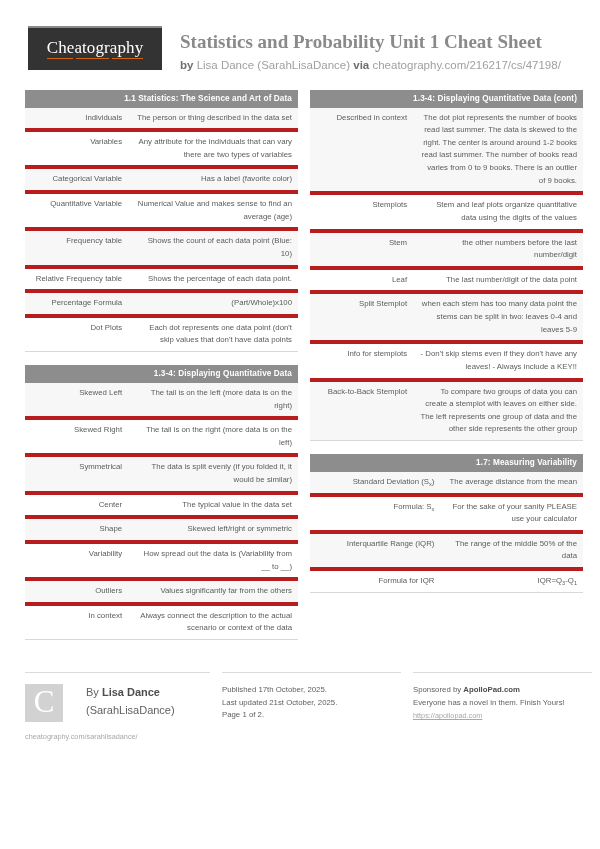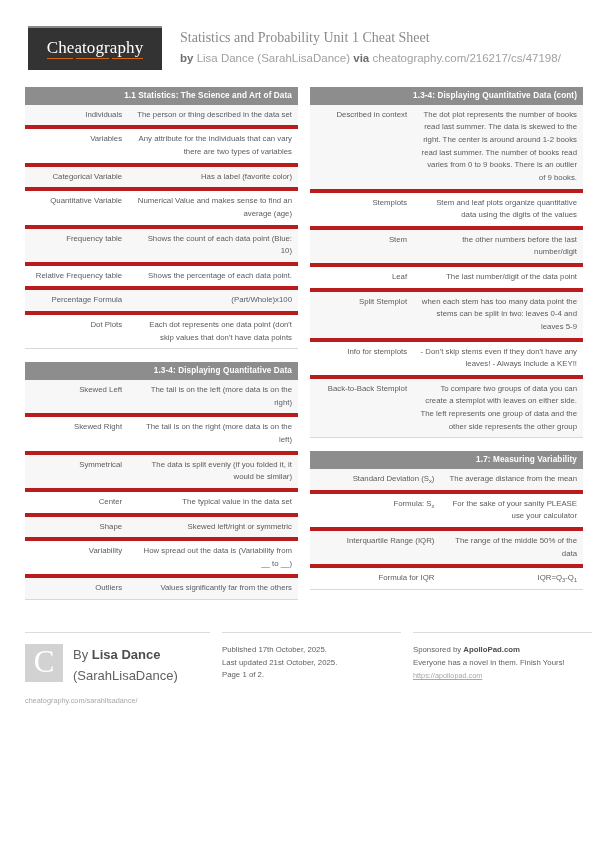--- a/index.html
+++ b/index.html
@@ -63,24 +63,24 @@
       transparent 62px, transparent 65px,
       #d4630f 65px, #d4630f 98px
     );
   }
   .header-text {
     margin-left: 18px;
     padding-top: 3px;
   }
   .sheet-title {
     font-family: "Liberation Serif", serif;
-    font-size: 14px;
+    font-size: 19px;
     color: #8a8a8a;
     line-height: 1.35;
-    font-weight: normal;
+    font-weight: bold;
     margin: 0;
   }
   .sheet-byline {
     font-family: Liberation Sans, sans-serif;
     font-size: 11.5px;
     color: #9a9a9a;
     line-height: 1.4;
     margin-top: 2px;
   }
   .sheet-byline b { color: #6f6f6f; font-weight: bold; }
@@ -141,21 +141,21 @@
   .avatar {
     width: 38px; height: 38px;
     background: #d2d2d2;
     color: #ffffff;
     font-family: "Liberation Serif", serif;
     font-size: 31px;
     line-height: 36px;
     text-align: center;
     flex: 0 0 38px;
   }
-  .author-meta { margin-left: 10px; font-size: 13px; line-height: 1.62; color: #616161; }
+  .author-meta { margin-left: 23px; font-size: 11px; line-height: 1.62; color: #616161; }
   .author-meta b { color: #4d4d4d; }
   .profile-link { font-size: 7.3px; color: #a8a8a8; margin-top: 10px; }
   .pub-line { font-size: 7.8px; line-height: 1.62; color: #616161; }
   .spon-line { font-size: 7.8px; line-height: 1.62; color: #616161; }
   .spon-line b { color: #4d4d4d; }
   .spon-url { font-size: 7.3px; color: #a8a8a8; margin-top: 2px; text-decoration: underline; }
 </style>
 </head>
 <body>
 
@@ -244,20 +244,24 @@
                 <td class="k">Shape</td>
                 <td class="v">Skewed left/right or symmetric</td>
               </tr>
               <tr>
                 <td class="k">Variability</td>
                 <td class="v">How spread out the data is (Variability from __ to __)</td>
               </tr>
               <tr>
                 <td class="k">Outliers</td>
                 <td class="v">Values significantly far from the others</td>
+              </tr>
+              <tr>
+                <td class="k">In context</td>
+                <td class="v">Always connect the description to the actual scenario or context of the data</td>
               </tr>
             </tbody>
           </table>
         </div>
       </div>
     <div class="col" id="col-right">
         <div class="section">
           <div class="section-header">1.3-4: Displaying Quantitative Data (cont)</div>
           <table class="kv">
             <tbody>

